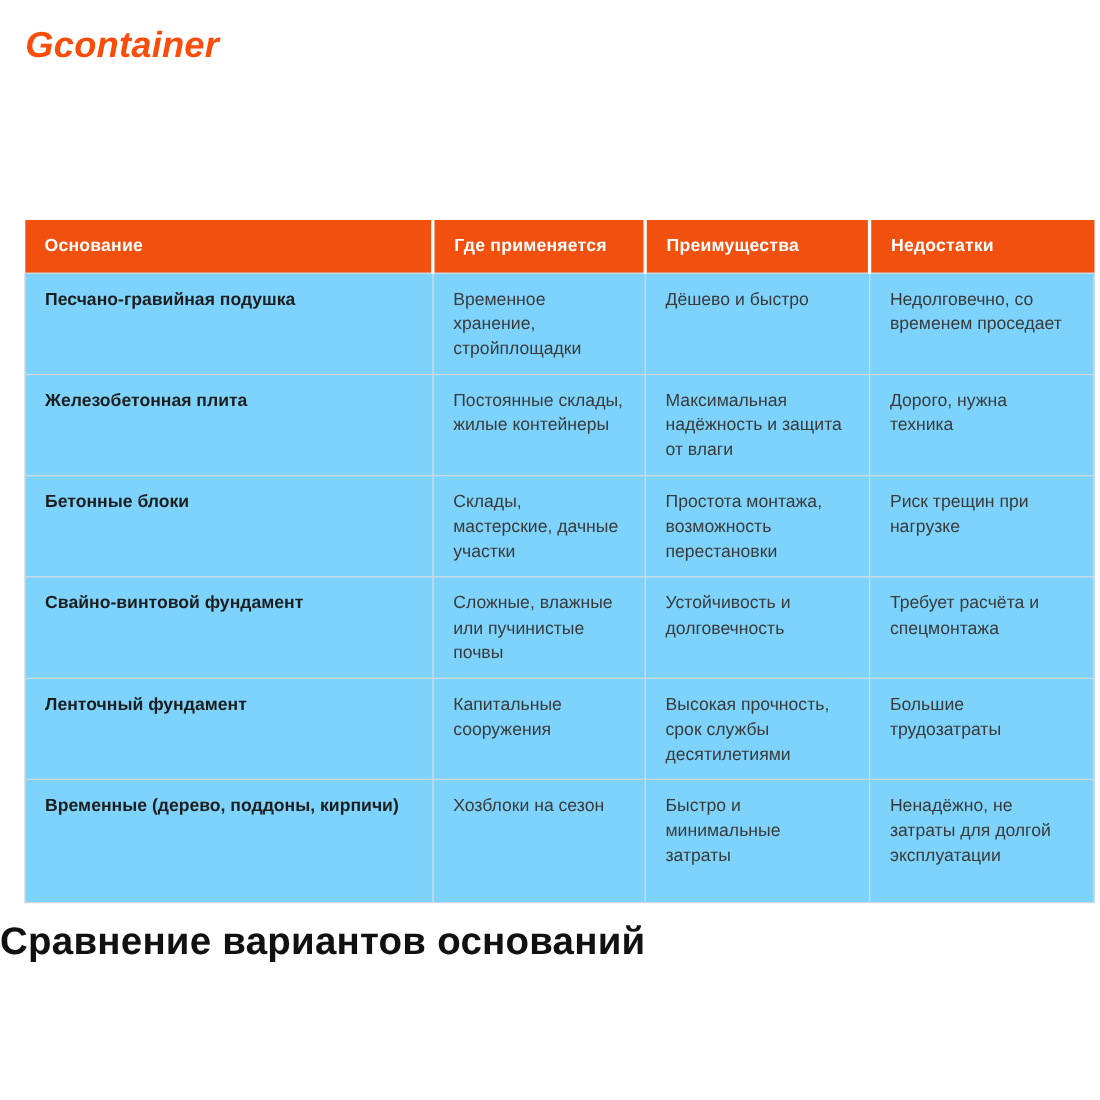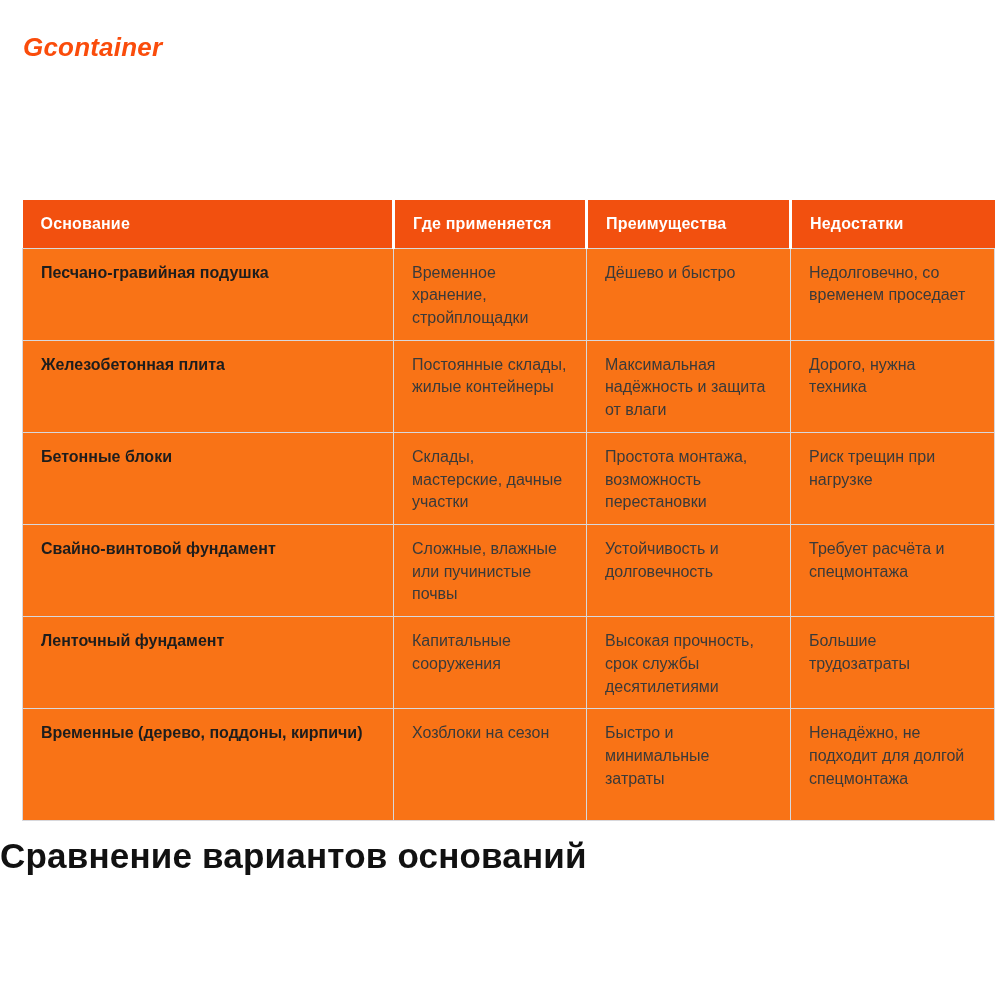--- a/index.html
+++ b/index.html
@@ -7,23 +7,23 @@
   .page {
     position: relative;
     width: 1000px;
     height: 1000px;
     background: #ffffff;
     font-family: "Liberation Sans", "DejaVu Sans", sans-serif;
     overflow: hidden;
   }
   .logo {
     position: absolute;
-    top: 32px;
+    top: 22px;
     left: 23px;
-    font-size: 26px;
+    font-size: 33px;
     font-weight: 800;
     font-style: italic;
     color: #fa4c0b;
     letter-spacing: 0.2px;
   }
   .comparison-table {
     position: absolute;
     top: 200px;
     left: 22px;
     width: 972px;
@@ -43,21 +43,21 @@
     vertical-align: middle;
     height: 48px;
     padding: 0 18px;
     letter-spacing: 0.2px;
   }
   .comparison-table thead th + th {
     border-left: 3px solid #ffffff;
   }
   .comparison-table tbody td {
     border: 1px solid #d8d8dc;
-    background: #f97316;
+    background: #7dd3fc;
     vertical-align: top;
     padding: 13px 18px 10px 18px;
     font-size: 16px;
     line-height: 1.42;
     color: #3a3a3a;
   }
   .comparison-table tbody td.name-cell {
     font-weight: 700;
     color: #1d1d1d;
   }
@@ -126,20 +126,20 @@
       <tr>
         <td class="name-cell">Ленточный фундамент</td>
         <td>Капитальные сооружения</td>
         <td>Высокая прочность, срок службы десятилетиями</td>
         <td>Большие трудозатраты</td>
       </tr>
       <tr>
         <td class="name-cell">Временные (дерево, поддоны, кирпичи)</td>
         <td>Хозблоки на сезон</td>
         <td>Быстро и минимальные затраты</td>
-        <td>Ненадёжно, не подходит для долгой спецмонтажа</td>
+        <td>Ненадёжно, не затраты для долгой эксплуатации</td>
       </tr>
     </tbody>
   </table>
 
   <div class="caption">Сравнение вариантов оснований</div>
 
 </div>
 
 </body></html>

